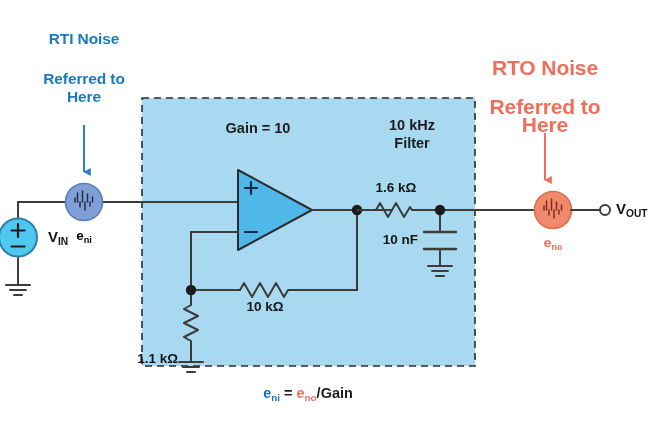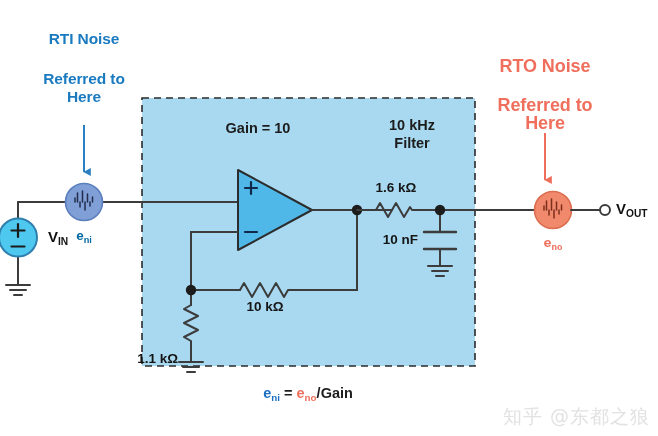--- a/index.html
+++ b/index.html
@@ -38,32 +38,32 @@
   .lbl.left   { text-align: left; }
   .lbl.right  { transform: translateX(-100%); }
 
   .rti-head {
     color: #1a7ac0;
     font-size: 15.5px;
     letter-spacing: -0.1px;
   }
   .rto-head {
     color: #ef6e5c;
-    font-size: 18px;
+    font-size: 21px;
     letter-spacing: -0.1px;
   }
   .title-lbl {
     color: #1c1c1c;
     font-size: 14.5px;
   }
   .circ-lbl {
     color: #151515;
     font-size: 13.5px;
   }
-  .sub-blue { color: #0369a1; font-size: 13.5px; }
+  .sub-blue { color: #000000; font-size: 13.5px; }
   .sub-red  { color: #ef6e5c; font-size: 13.5px; }
   .vlabel   { color: #111111; font-size: 15px; }
   sub {
     font-size: 0.68em;
     vertical-align: baseline;
     position: relative;
     top: 0.28em;
     font-weight: bold;
   }
   .formula {
@@ -244,15 +244,14 @@
   <div class="lbl center sub-blue" style="left:84px; top:228px;"><span>e</span><sub>ni</sub></div>
 
   <div class="lbl center sub-red" style="left:553px; top:236px;font-family:Liberation Mono, monospace;"><span>e</span><sub>no</sub></div>
 
   <div class="lbl left vlabel" style="left:48px; top:228px;"><span>V</span><sub>IN</sub></div>
 
   <div class="lbl left vlabel" style="left:616px; top:200px;"><span>V</span><sub>OUT</sub></div>
 
   <div class="lbl center formula" style="left:308px; top:385px;"><span class="b">e</span><sub class="b">ni</sub><span> = </span><span class="r">e</span><sub class="r">no</sub><span>/Gain</span></div>
 
-  <div class="watermark">知乎 @东都之狼</div>
 
 </div>
 
 </body></html>

